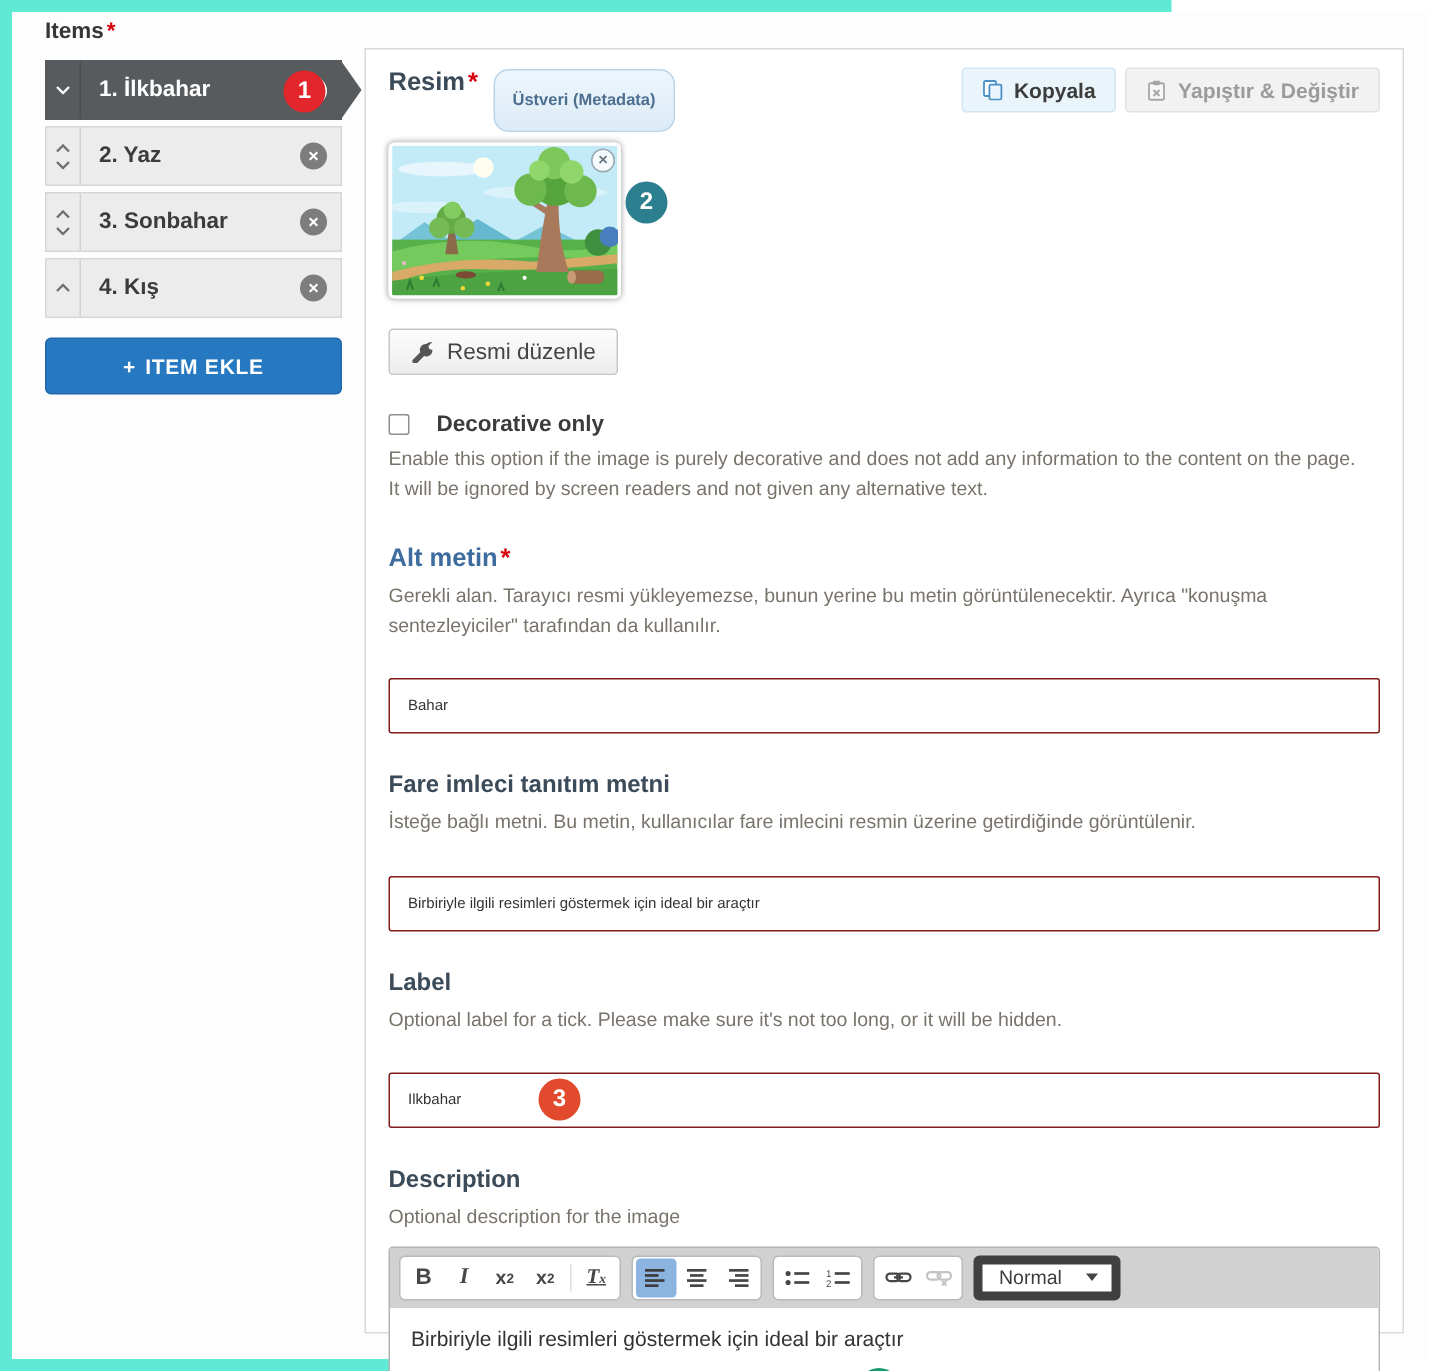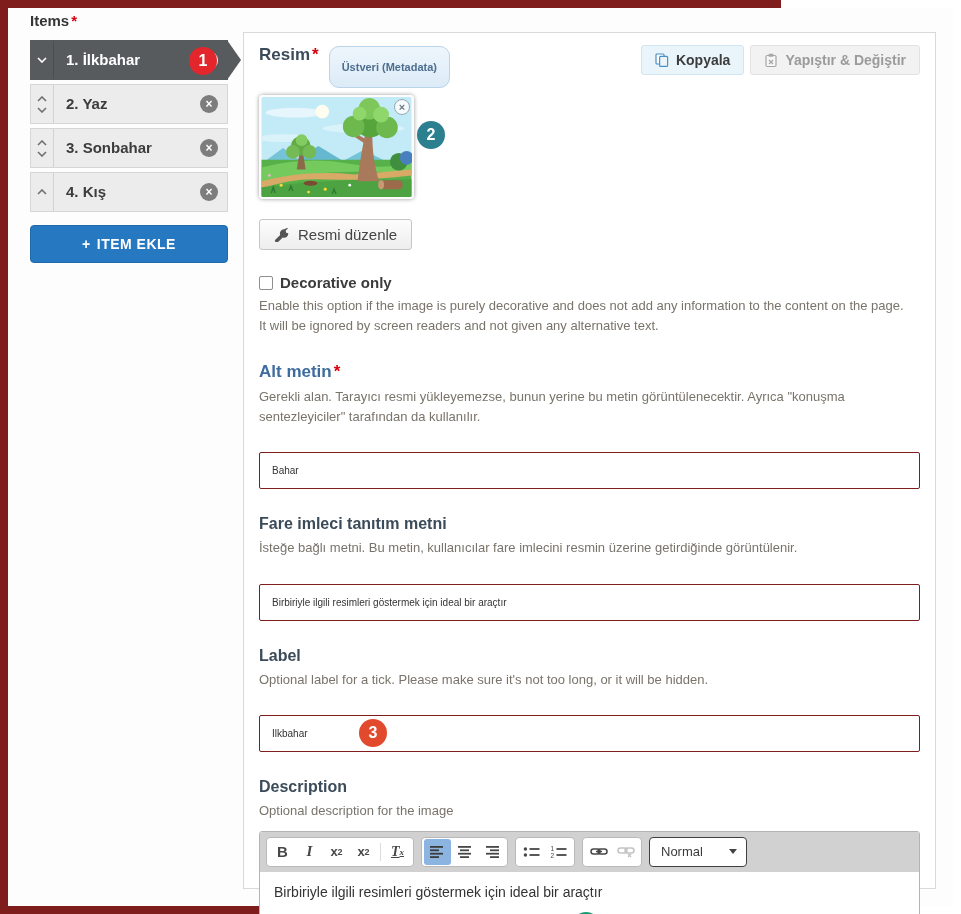--- a/index.html
+++ b/index.html
@@ -1,18 +1,18 @@
 <!DOCTYPE html>
 <html><head>
 <meta charset="utf-8">
 <style>
   * { box-sizing: border-box; }
   html,body { margin:0; padding:0; }
   body { width:961px; height:914px; font-family:"Liberation Sans", sans-serif; }
-  .frame { position:relative; width:781px; height:914px; background:#7f1d1d; }
+  .frame { position:relative; width:781px; height:914px; background:#5eead4; }
   .canvas { position:absolute; left:8px; top:8px; width:945px; height:898px; background:#fdfdfe; }
 
   
   .items-label { position:absolute; left:22px; top:4px; font-size:15px; font-weight:bold; color:#363636; }
   .req { color:#d8000c; font-weight:bold; margin-left:2px; }
 
   
   .sidebar { position:absolute; left:22px; top:32px; width:198px; }
   .s-item { position:relative; display:flex; align-items:stretch; height:40px; margin-bottom:4px;
             background:#ececec; border:1px solid #d6d6d6; cursor:pointer; }
@@ -60,21 +60,21 @@
            box-shadow:0 0 4px rgba(0,0,0,.4); overflow:hidden; cursor:pointer; }
   .img-close { position:absolute; right:2px; top:2px; width:16px; height:16px; background:rgba(255,255,255,.85);
                border:1px solid #9aa7b0; border-radius:50%; color:#6b7880; font-size:11px; line-height:14px;
                text-align:center; font-weight:bold; cursor:pointer; z-index:5; }
 
   .btn-edit { margin-top:20px; display:flex; align-items:center; gap:9px; padding:6px 14px;
               background:linear-gradient(#fdfdfd,#ededed); border:1px solid #c6c6c6; border-radius:3px;
               font-size:15px; color:#444; cursor:pointer; font-family:inherit; }
 
   
-  .check-row { margin-top:24px; display:flex; align-items:center; gap:7px; }
+  .check-row { margin-top:24px; display:flex; align-items:center; gap:18px; }
   .checkbox { width:14px; height:14px; border:1px solid #8e8e8e; border-radius:2px; background:#fff; cursor:pointer; }
   .check-label { font-size:15px; font-weight:bold; color:#3c3c3c; }
   .help { margin-top:5px; font-size:13px; color:#79746b; line-height:1.5; max-width:655px; }
 
   .h-blue { margin-top:27px; font-size:17px; font-weight:bold; color:#3e6c9e; }
   .h-dark { margin-top:26px; font-size:16px; font-weight:bold; color:#3b4b59; }
 
   .t-input { display:block; margin-top:26px; width:100%; height:37px; border:1px solid #7f1d1d; border-radius:2px;
              padding:0 12px; font-size:10px; color:#333; font-family:inherit; background:#fff; }
   .input-wrap { position:relative; }
@@ -88,21 +88,21 @@
             background:transparent; border-radius:3px; cursor:pointer; font-family:inherit; color:#474747; padding:0; }
   .tb-btn.on { background:#8cb4e0; }
   .tb-sep { width:1px; height:18px; background:#dcdcdc; margin:0 3px; }
   .tb-b { font-weight:bold; font-size:15px; }
   .tb-i { font-family:"Liberation Serif", serif; font-style:italic; font-size:15px; font-weight:bold; }
   .tb-sub, .tb-sup { font-size:13px; font-weight:bold; }
   .tb-sub sub, .tb-sup sup { font-size:9px; }
   .tb-rf { font-family:"Liberation Serif", serif; font-style:italic; font-weight:bold; font-size:14px;
            text-decoration:underline; }
   .tb-rf sub { font-size:9px; text-decoration:none; }
-  .fmt-select { display:flex; align-items:center; background:#fff; border:1px solid #404040; border-radius:4px;
+  .fmt-select { display:flex; align-items:center; background:#fff; border:6px solid #404040; border-radius:4px;
                 height:30px; padding:0 9px 0 11px; min-width:98px; cursor:pointer; }
   .fmt-label { font-size:13px; color:#3c3c3c; flex:1; }
   .caret { width:0; height:0; border-left:4px solid transparent; border-right:4px solid transparent;
            border-top:5px solid #444; margin-left:10px; }
   .ed-content { position:relative; background:#fff; height:79px; padding:12px 14px; font-size:14px; color:#333; }
   .ed-footer { position:relative; background:#cfcfcf; height:21px; display:flex; align-items:flex-start; gap:12px;
                padding:0 9px; font-size:13px; font-weight:bold; color:#4c4c4c; }
   .resize-handle { position:absolute; right:2px; bottom:2px; width:0; height:0;
                    border-left:8px solid transparent; border-bottom:8px solid #8a8a8a; cursor:nwse-resize; }
   .path-item { cursor:pointer; }

